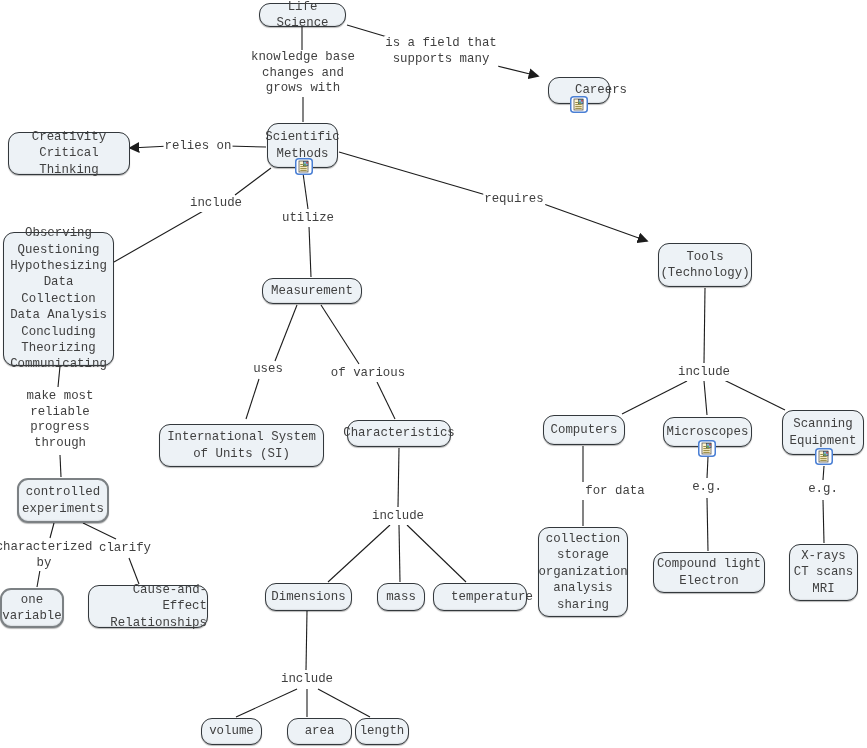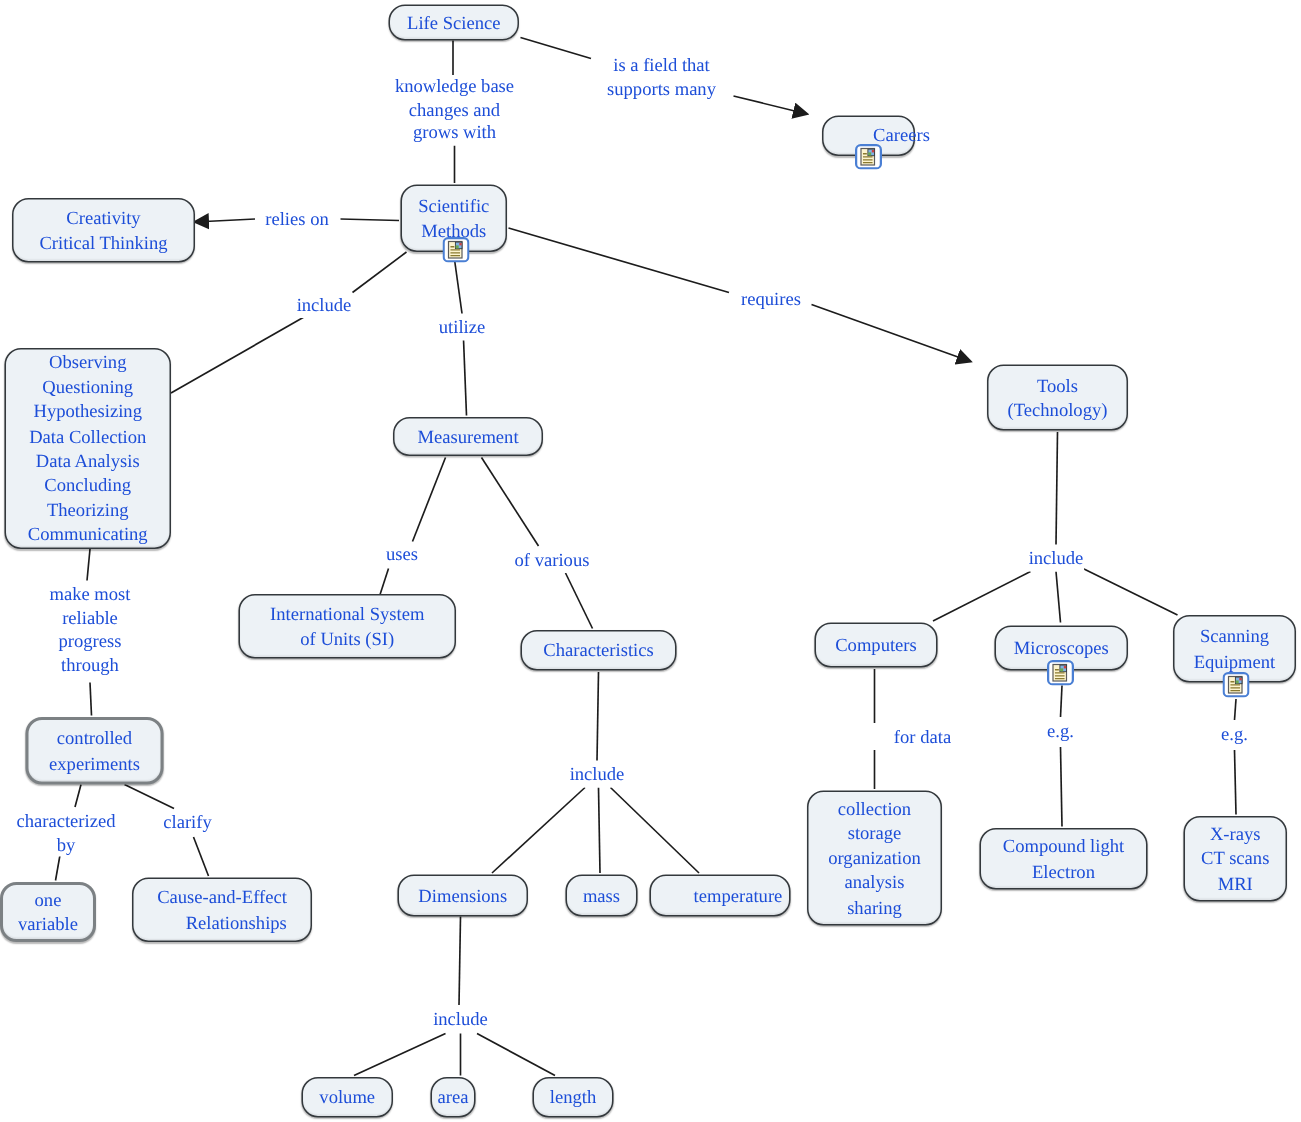--- a/index.html
+++ b/index.html
@@ -1,19 +1,19 @@
 <!DOCTYPE html>
 <html><head>
 <meta charset="utf-8">
 <style>
   html,body{margin:0;padding:0;background:#ffffff;}
   .canvas{
     position:relative;width:867px;height:748px;background:#ffffff;
-    font-family:Liberation Serif, serif;
-    color:#1d4ed8;overflow:hidden;
+    font-family:Liberation Mono, monospace;
+    color:#404040;overflow:hidden;
   }
   .wires{position:absolute;left:0;top:0;width:867px;height:748px;}
   .node{
     position:absolute;display:flex;align-items:center;justify-content:center;
     text-align:center;background:#edf2f6;border:1px solid #33383c;border-radius:11px;
     font-size:12.4px;line-height:16.4px;white-space:pre-line;
     box-shadow:0 1px 1px rgba(0,0,0,.28), inset 0 -1px 1px rgba(0,0,0,.08);
     box-sizing:border-box;cursor:default;
   }
   .node.thick{border:2px solid #7c8184;}
@@ -94,28 +94,28 @@
 Concluding
 Theorizing
 Communicating</div>
   <div class="node thick" style="left:17px;top:478px;width:92px;height:45px;">controlled
 experiments</div>
   <div class="node thick" style="left:0px;top:588px;width:64px;height:40px;">one
 variable</div>
   <div class="node" style="left:88px;top:585px;width:120px;height:43px;text-align:right;">Cause-and-Effect
 Relationships</div>
   <div class="node" style="left:262px;top:278px;width:100px;height:26px;">Measurement</div>
-  <div class="node" style="left:159px;top:396px;width:145px;height:43px;">International System
+  <div class="node" style="left:159px;top:424px;width:165px;height:43px;">International System
 of Units (SI)</div>
   <div class="node" style="left:347px;top:420px;width:104px;height:27px;">Characteristics</div>
   <div class="node" style="left:265px;top:583px;width:87px;height:28px;">Dimensions</div>
   <div class="node" style="left:377px;top:583px;width:48px;height:28px;">mass</div>
   <div class="node" style="left:433px;top:583px;width:94px;height:28px;padding-left:24px;">temperature</div>
   <div class="node" style="left:201px;top:718px;width:61px;height:27px;">volume</div>
-  <div class="node" style="left:287px;top:718px;width:30px;height:27px;">area</div>
+  <div class="node" style="left:287px;top:718px;width:65px;height:27px;">area</div>
   <div class="node" style="left:355px;top:718px;width:54px;height:27px;">length</div>
   <div class="node" style="left:658px;top:243px;width:94px;height:44px;">Tools
 (Technology)</div>
   <div class="node" style="left:543px;top:415px;width:82px;height:30px;">Computers</div>
   <div class="node" style="left:663px;top:417px;width:89px;height:30px;">Microscopes</div>
   <div class="node" style="left:782px;top:410px;width:82px;height:45px;">Scanning
 Equipment</div>
   <div class="node" style="left:538px;top:527px;width:90px;height:90px;">collection
 storage
 organization

